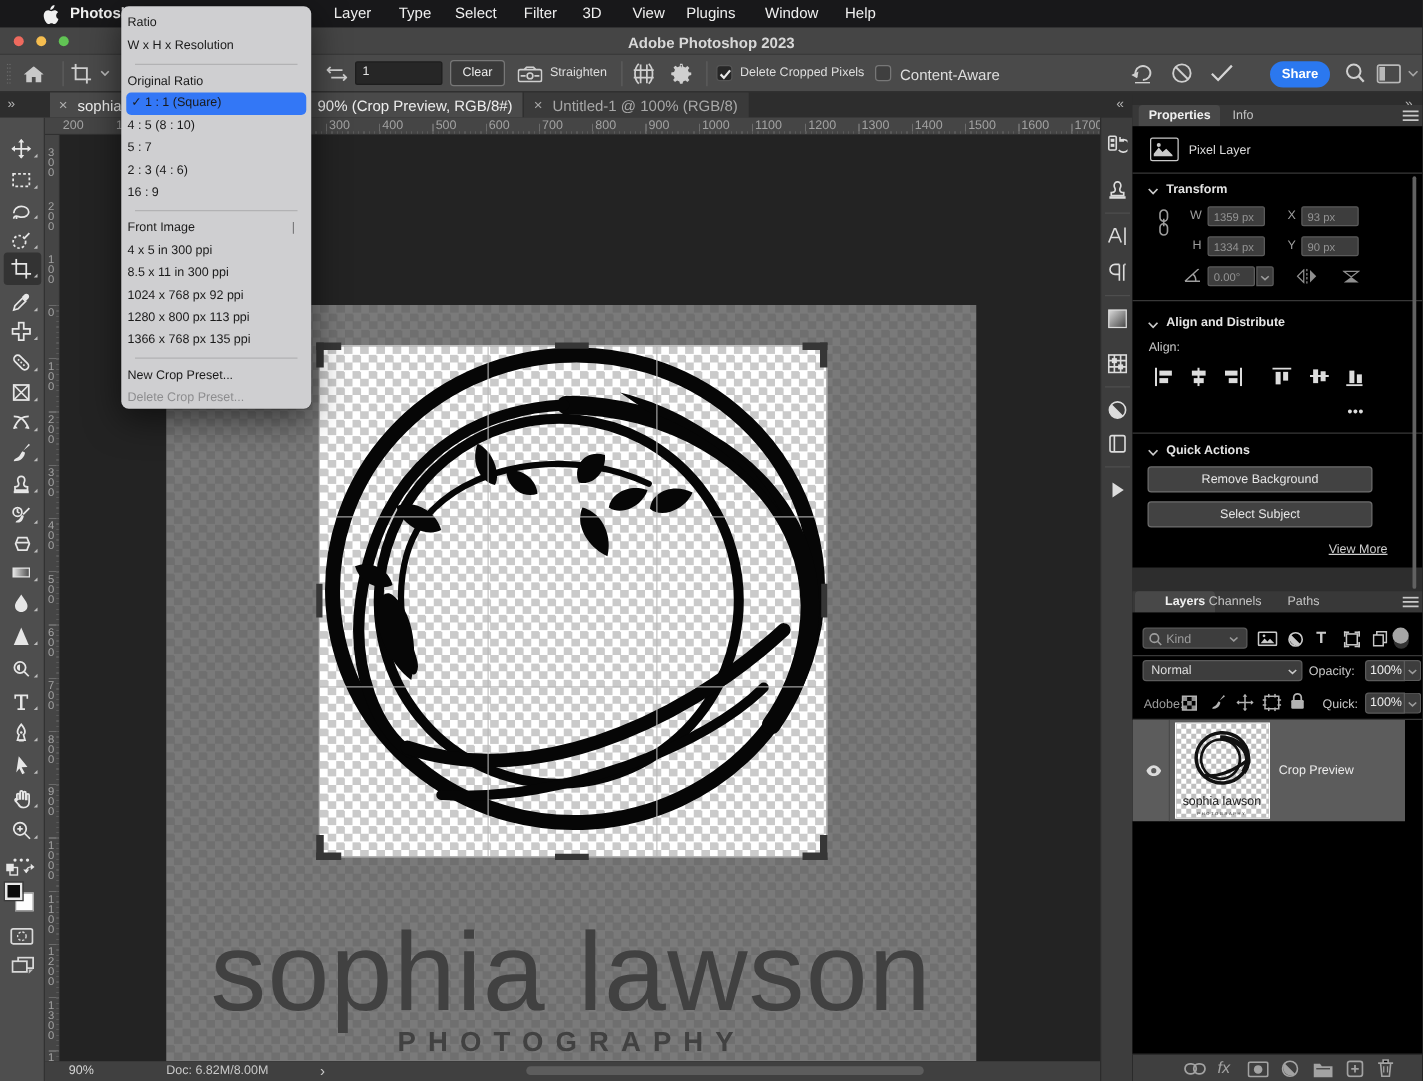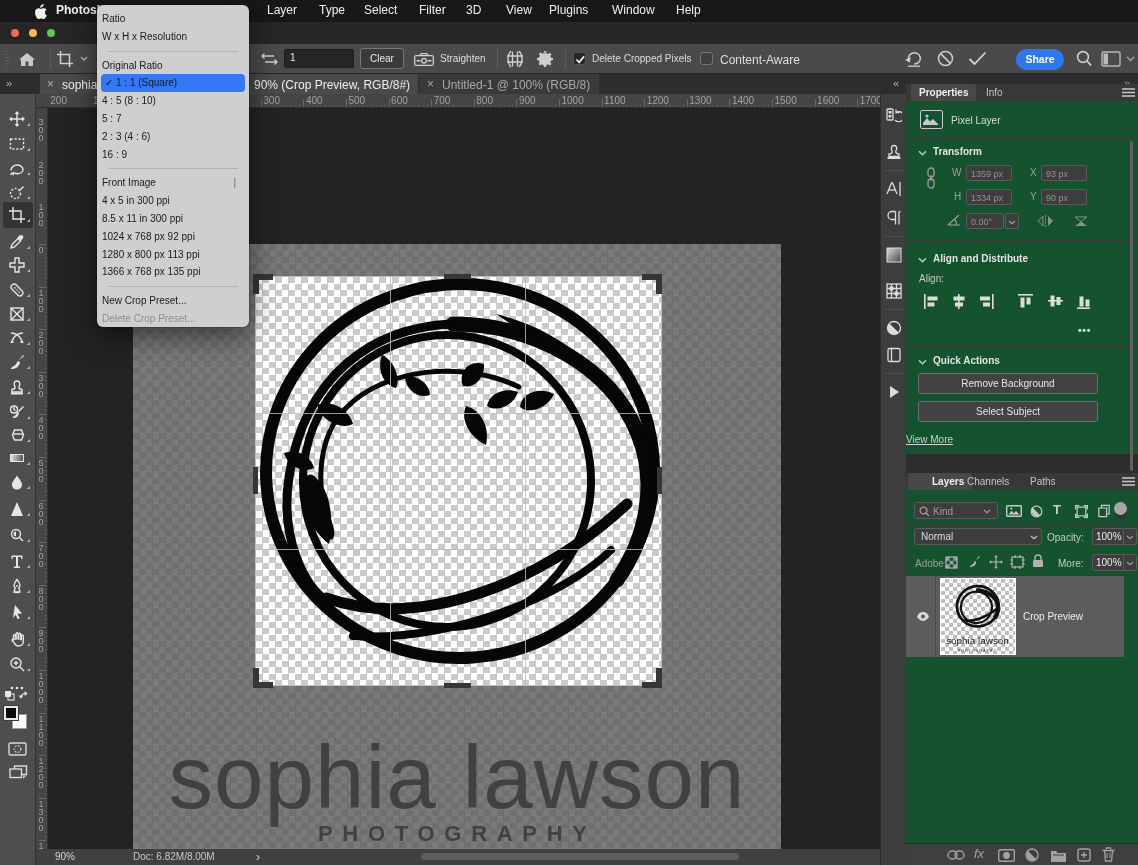--- a/index.html
+++ b/index.html
@@ -40,21 +40,21 @@
 .gridline { position:absolute; background:rgba(185,185,185,0.85); }
 .handle { position:absolute; background:#363636; }
 
 #iconstrip { left:880px; top:94px; width:26px; height:771px; background:#3d3d3d;
   border-left:1px solid #2c2c2c; }
 #panels { left:906px; top:76px; width:232px; height:789px; background:#2d2d2d; }
 .ptabbar { position:absolute; left:0; width:232px; height:17px; background:#383838; }
 .ptab { position:absolute; top:0; height:17px; padding:0 8px; font-size:10px; line-height:17px;
   color:#c4c4c4; }
 .ptab.active { background:#484848; color:#f0f0f0; font-weight:bold; border-radius:3px 3px 0 0;}
-.psec { position:absolute; left:0; width:232px; background:#14532d; }
+.psec { position:absolute; left:0; width:232px; background:#000000; }
 .hdr { position:absolute; font-size:10px; font-weight:bold; color:#e4e4e4; }
 .lbl { color:#9d9d9d; font-size:10px; position:absolute; }
 .inp { position:absolute; height:16px; white-space:nowrap; overflow:hidden; line-height:12px; background:#3d3d3d; border:1px solid #5b5b5b;
   border-radius:2px; color:#949494; font-size:9px; padding:2px 4px; }
 .btn { position:absolute; left:12px; width:180px; height:21px; background:#424242;
   border:1px solid #6e6e6e; border-radius:3px; color:#e6e6e6; font-size:10px;
   text-align:center; line-height:19px; }
 
 #menu { left:97px; top:5px; width:152px; height:322px; background:#cfcfd1; border-radius:6px;
   box-shadow:0 8px 28px rgba(0,0,0,0.55), 0 0 0 0.5px rgba(0,0,0,0.25); font-size:10px; color:#1a1a1a;
@@ -76,20 +76,23 @@
     <span style="left:267px;">Layer</span>
     <span style="left:319px;">Type</span>
     <span style="left:364px;">Select</span>
     <span style="left:419px;">Filter</span>
     <span style="left:466px;">3D</span>
     <span style="left:506px;">View</span>
     <span style="left:549px;">Plugins</span>
     <span style="left:612px;">Window</span>
     <span style="left:676px;">Help</span>
   </div>
+  <div class="abs" id="titlebar">
+      <div class="title">Adobe Photoshop 2023</div>
+    </div>
   <div class="tl" style="left:11px; background:#ee6a5e;"></div>
   <div class="tl" style="left:29px; background:#f5bd4f;"></div>
   <div class="tl" style="left:47px; background:#61c454;"></div>
   <div class="abs" id="optionsbar">
     <svg class="abs" style="left:5px;top:7px" width="4" height="16" viewBox="0 0 4 16">
         <path stroke="#6a6a6a" stroke-width="1" stroke-dasharray="1 2" d="M1 0v16M3 0v16"></path>
       </svg>
     <svg class="abs" style="left:19px;top:9px" width="16" height="13" viewBox="0 0 16 13">
         <path fill="#c9c9c9" d="M8 0L0 6.5h2V13h4.5V8.5h3V13H14V6.5h2z"></path>
       </svg>
@@ -650,21 +653,21 @@
         </g>
       </svg>
       <span class="abs" style="left:172px;top:223px;color:#dcdcdc;font-size:11px;font-weight:bold;letter-spacing:0.5px;">•••</span>
       <div class="abs" style="left:0;top:245px;width:232px;height:1px;background:#383838;"></div>
       <svg class="abs" style="left:12px;top:258px" width="9" height="6" viewBox="0 0 9 6">
           <path fill="none" stroke="#c9c9c9" stroke-width="1.4" d="M1 1.2l3.5 3.6L8 1.2"></path>
         </svg>
       <span class="hdr" style="left:27px;top:254px;">Quick Actions</span>
       <div class="btn" style="top:272px;">Remove Background</div>
       <div class="btn" style="top:300px;">Select Subject</div>
-      <span class="abs" style="left:0;top:333px;width:204px;text-align:left;color:#cfcfcf;font-size:10px;text-decoration:underline;">View More</span>
+      <span class="abs" style="left:0;top:333px;width:204px;text-align:right;color:#cfcfcf;font-size:10px;text-decoration:underline;">View More</span>
       <div class="abs" style="left:224px;top:40px;width:3px;height:330px;background:#616161;border-radius:2px;"></div>
     </div>
 
     <div class="ptabbar" style="top:397px;">
       <div class="ptab active" style="left:2px;padding-left:24px;">Layers</div>
       <div class="ptab" style="left:53px;">Channels</div>
       <div class="ptab" style="left:116px;">Paths</div>
       <svg class="abs" style="left:216px;top:4px" width="13" height="10" viewBox="0 0 13 10">
           <path stroke="#c9c9c9" stroke-width="1.4" d="M0 1h13M0 4.5h13M0 8h13"></path>
         </svg>
@@ -736,21 +739,21 @@
           <path fill="#b3b3b3" d="M7 0L5.2 2.3h3.6zM7 14l-1.8-2.3h3.6zM0 7l2.3-1.8v3.6zM14 7l-2.3-1.8v3.6z"></path>
         </svg>
       <svg class="abs" style="left:104px;top:65px" width="15" height="14" viewBox="0 0 15 14">
           <rect x="2" y="2" width="11" height="10" fill="none" stroke="#b3b3b3" stroke-width="1.2"></rect>
           <path stroke="#b3b3b3" stroke-width="1.2" d="M5 0v3M10 0v3M5 11v3M10 11v3M0 5h3M0 9h3M12 5h3M12 9h3" fill="none"></path>
         </svg>
       <svg class="abs" style="left:126px;top:64px" width="12" height="14" viewBox="0 0 12 14">
           <rect x="1" y="6" width="10" height="7" rx="1" fill="#b3b3b3"></rect>
           <path d="M3 6V4a3 3 0 0 1 6 0v2" fill="none" stroke="#b3b3b3" stroke-width="1.4"></path>
         </svg>
-      <span class="abs" style="left:152px;top:68px;color:#c9c9c9;font-size:10px;">More:</span>
+      <span class="abs" style="left:152px;top:68px;color:#c9c9c9;font-size:10px;">Quick:</span>
       <div class="abs" style="left:186px;top:64px;width:32px;height:17px;background:#3d3d3d;border:1px solid #5b5b5b;border-radius:3px 0 0 3px;color:#ececec;font-size:10px;padding:2px 3px;">100%</div>
       <div class="abs" style="left:218px;top:64px;width:13px;height:17px;background:#3d3d3d;border:1px solid #5b5b5b;border-left:none;border-radius:0 3px 3px 0;">
           <svg width="8" height="5" viewBox="0 0 8 5" style="margin:6px auto 0;">
             <path fill="none" stroke="#9d9d9d" stroke-width="1.2" d="M1 1l3 2.7L7 1"></path>
           </svg>
         </div>
       <div class="abs" style="left:0;top:85px;width:232px;height:1px;background:#383838;"></div>
 
       <div class="abs" style="left:0;top:86px;width:218px;height:81px;background:#5c5c5c;"></div>
       <svg class="abs" style="left:11px;top:122px" width="12" height="9" viewBox="0 0 15 11">

